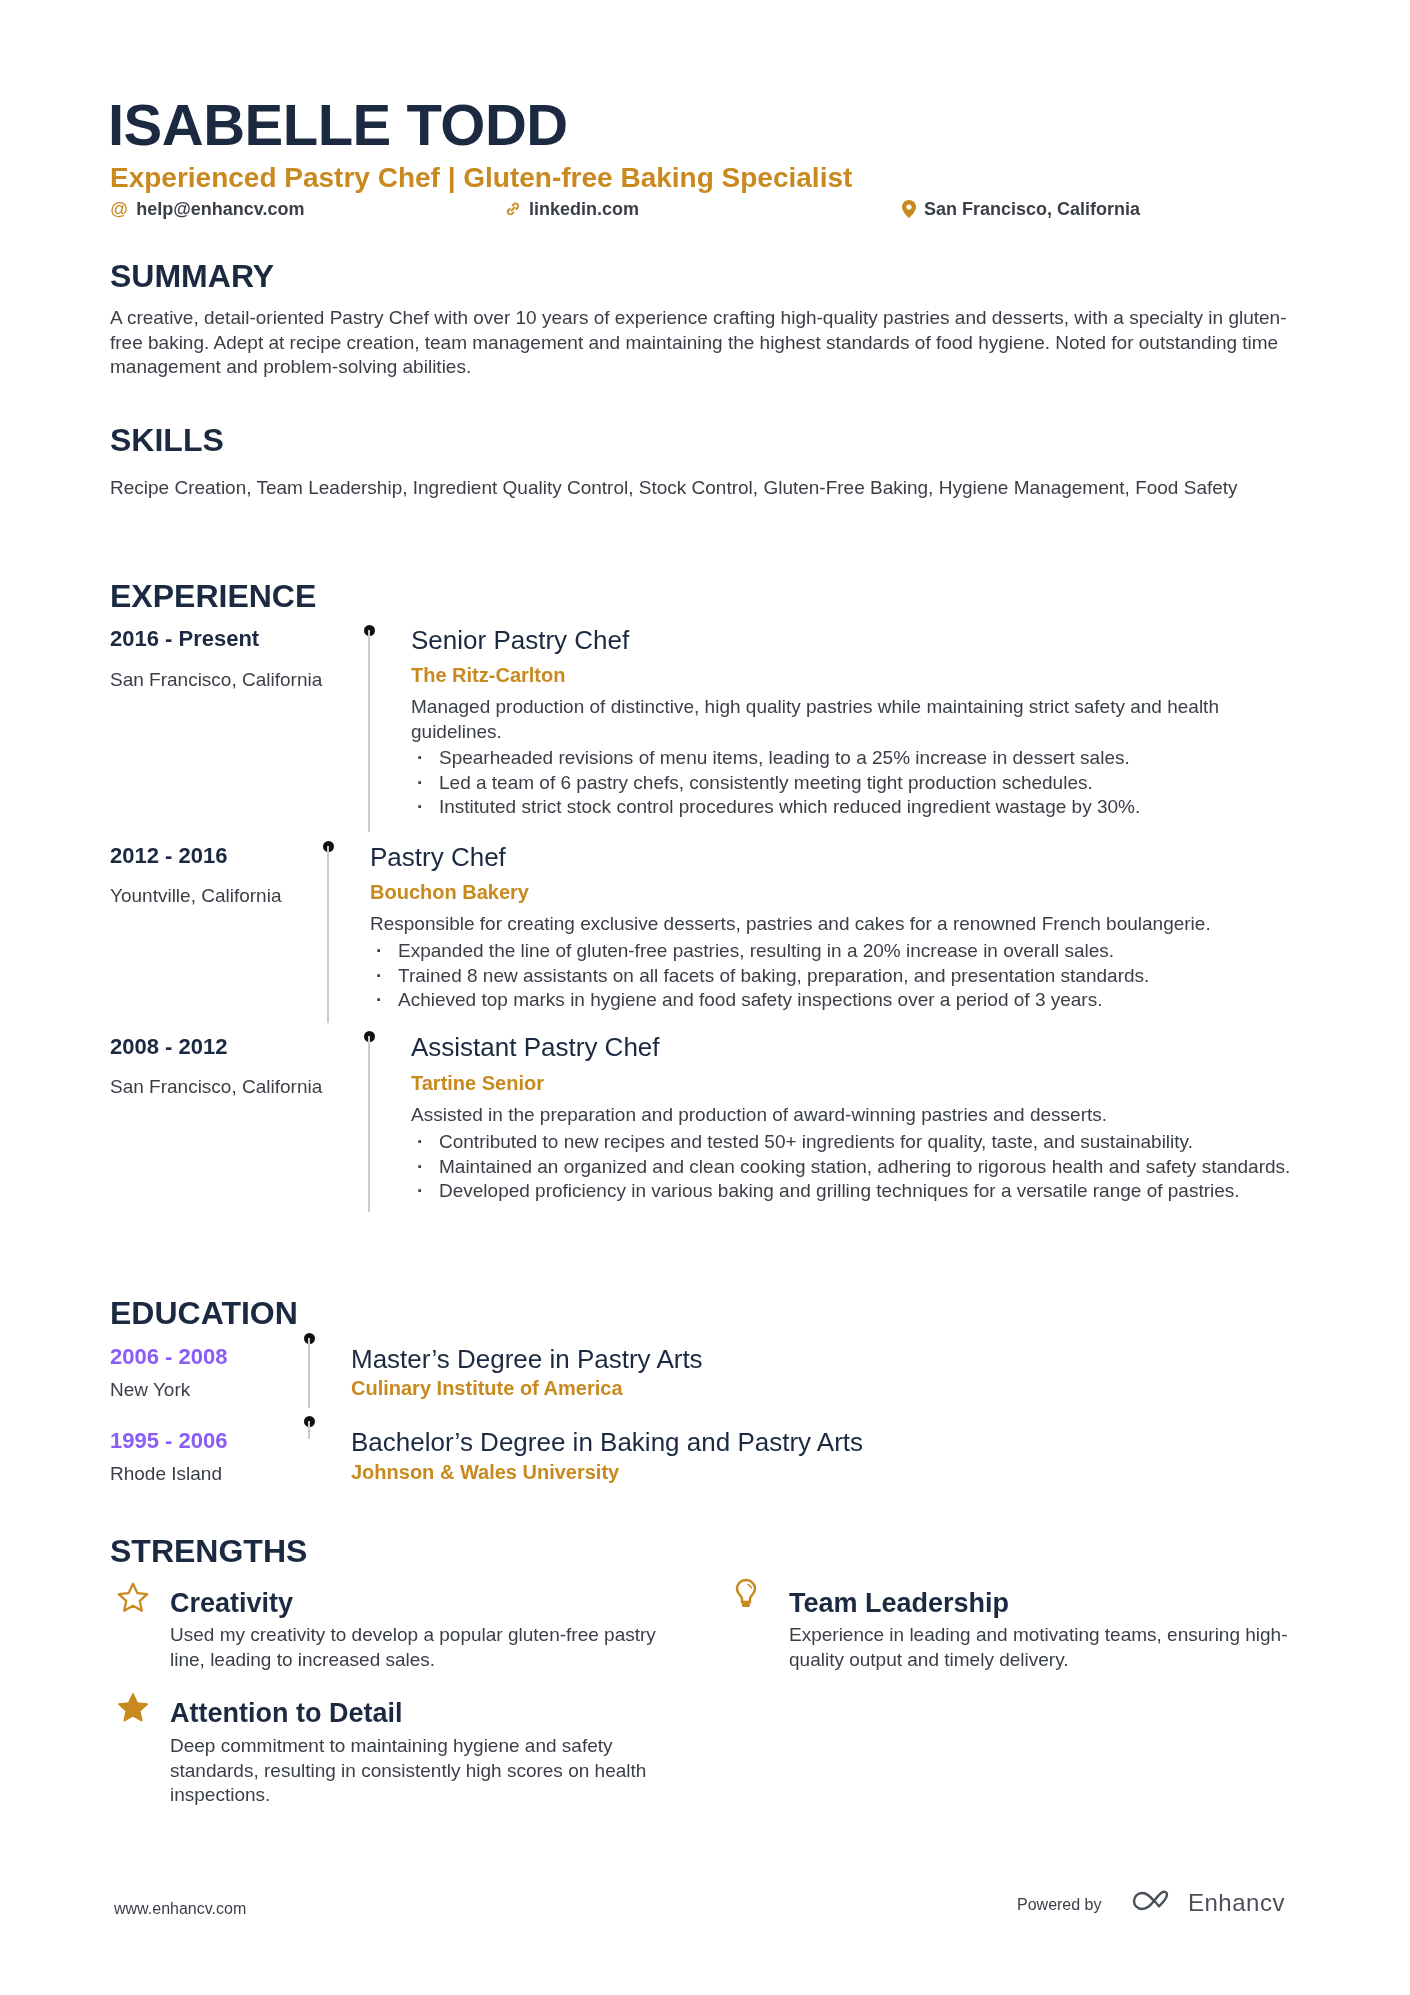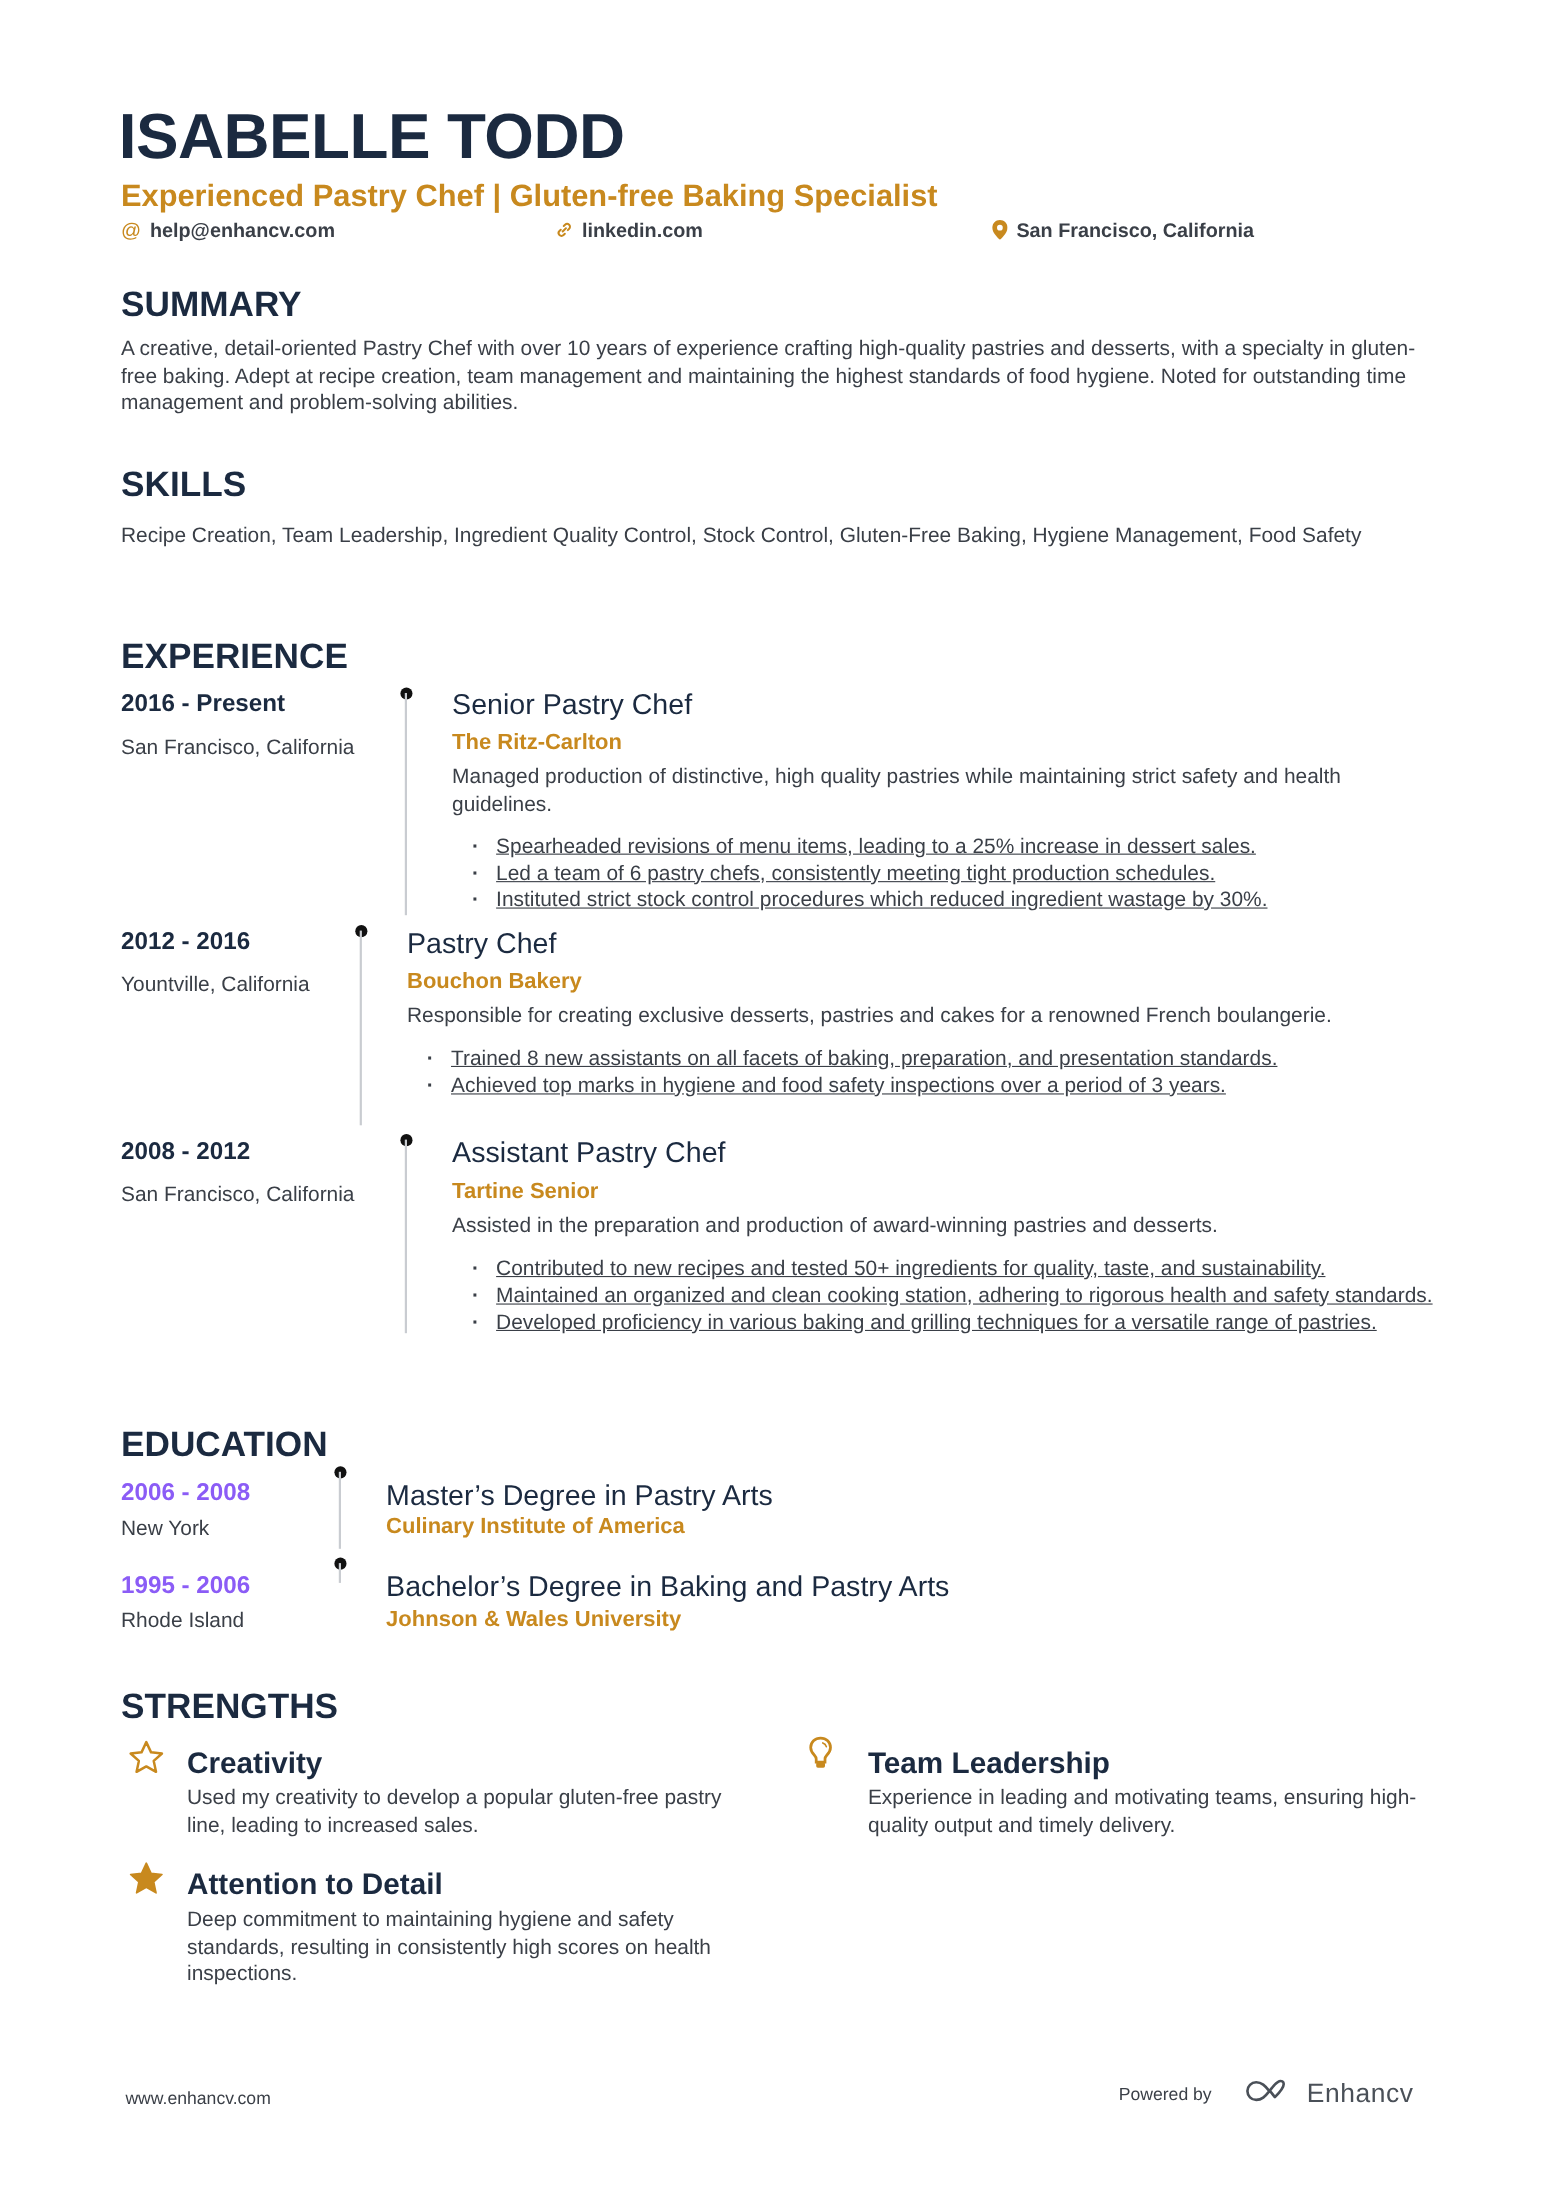--- a/index.html
+++ b/index.html
@@ -16,21 +16,21 @@
   .body-text { font-size: 19px; line-height: 24.5px; color: #3a3f47; }
 
   #summary-text { left: 110px; top: 306px; width: 1190px; }
   #skills-text { left: 110px; top: 476px; width: 1190px; }
 
   .exp-date { font-size: 22px; font-weight: 700; color: #1b2a40; line-height: 1; white-space: nowrap; }
   .exp-loc { font-size: 19px; color: #3a3f47; line-height: 1; white-space: nowrap; }
   .exp-title { font-size: 26px; color: #1b2a40; line-height: 1; white-space: nowrap; }
   .exp-company { font-size: 20px; font-weight: 700; color: #c8891e; line-height: 1; white-space: nowrap; }
   .exp-desc { font-size: 19px; line-height: 24.5px; color: #3a3f47; }
-  ul.bullets { list-style: none; margin: 12px; padding: 0; text-decoration: underline; }
+  ul.bullets { list-style: none; margin: 0; padding: 0; }
   ul.bullets li { position: relative; padding-left: 28px; font-size: 19px; line-height: 24.5px; color: #3a3f47; }
   ul.bullets li::before { content: "·"; position: absolute; left: 6px; top: 0; color: #3a3f47; font-weight: 700; }
 
   .tl-dot { width: 11px; height: 11px; border-radius: 50%; background: #111; }
   .tl-line { width: 2px; background: #c9ccd1; }
 
   .edu-date { font-size: 22px; font-weight: 700; color: #8b5cf6; line-height: 1; white-space: nowrap; }
   .edu-loc { font-size: 19px; color: #3a3f47; line-height: 1; white-space: nowrap; }
   .edu-degree { font-size: 26px; color: #1b2a40; line-height: 1; white-space: nowrap; }
   .edu-school { font-size: 20px; font-weight: 700; color: #c8891e; line-height: 1; white-space: nowrap; }
@@ -100,20 +100,21 @@
 
 <div>
   <div class="abs exp-date" style="left:110px; top:845px;">2012 - 2016</div>
   <div class="abs exp-loc" style="left:110px; top:886px;">Yountville, California</div>
   <div class="abs tl-dot" style="left:323px; top:841px;"></div>
   <div class="abs tl-line" style="left:327px; top:846px; height:177px;"></div>
   <div class="abs exp-title" style="left:370px; top:844px;">Pastry Chef</div>
   <div class="abs exp-company" style="left:370px; top:882px;">Bouchon Bakery</div>
   <div class="abs exp-desc" style="left:370px; top:912px; width:940px;">Responsible for creating exclusive desserts, pastries and cakes for a renowned French boulangerie.</div>
   <ul class="abs bullets" style="left:370px; top:939px; width:940px;">
+    <li>Expanded the line of gluten-free pastries, resulting in a 20% increase in overall sales.</li>
     <li>Trained 8 new assistants on all facets of baking, preparation, and presentation standards.</li>
     <li>Achieved top marks in hygiene and food safety inspections over a period of 3 years.</li>
   </ul>
 </div>
 
 <div>
   <div class="abs exp-date" style="left:110px; top:1036px;">2008 - 2012</div>
   <div class="abs exp-loc" style="left:110px; top:1077px;">San Francisco, California</div>
   <div class="abs tl-dot" style="left:364px; top:1031px;"></div>
   <div class="abs tl-line" style="left:368px; top:1036px; height:176px;"></div>

